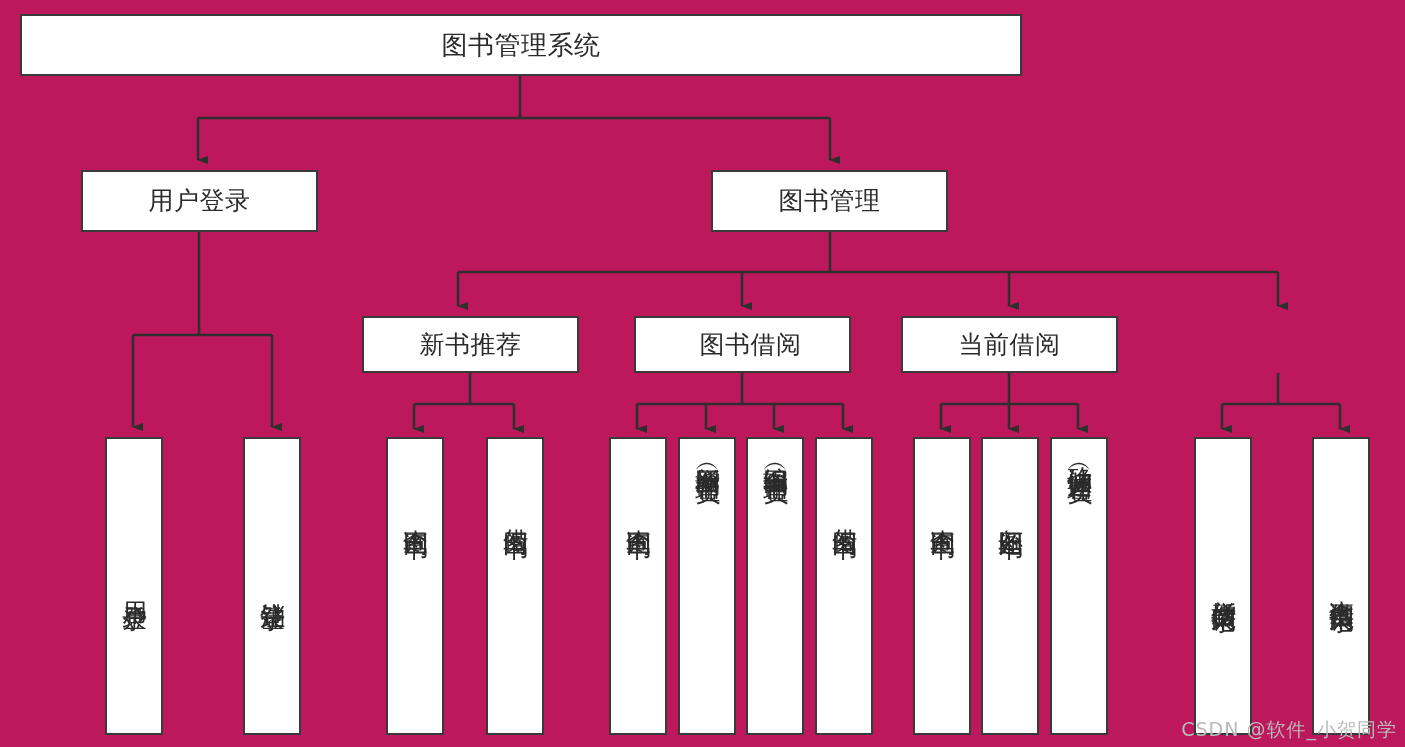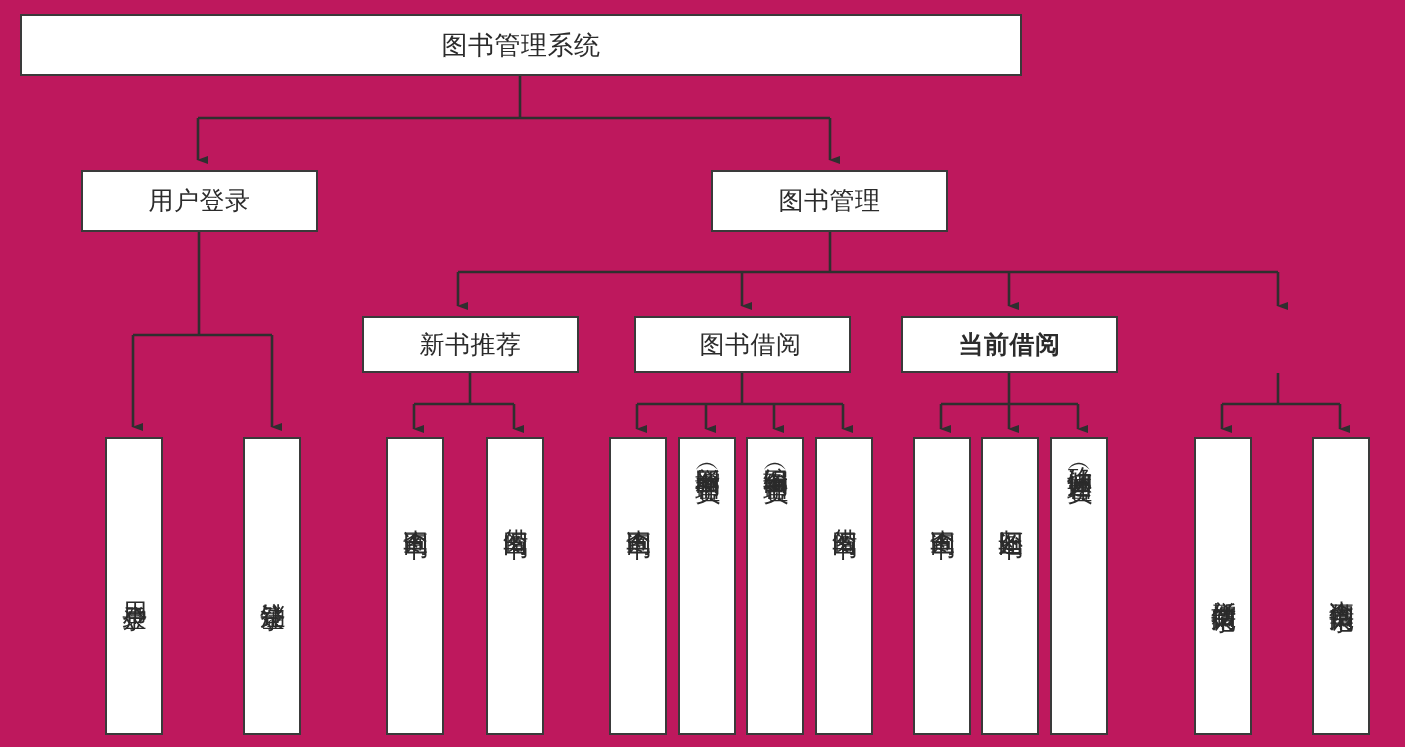--- a/index.html
+++ b/index.html
@@ -156,21 +156,21 @@
   </div>
 
   <div class="node h-node" style="left:711px; top:170px; width:237px; height:62px;">
     <span class="label">图书管理</span>
   </div>
 
   <div class="node h-node" style="left:634px; top:316px; width:217px; height:57px;padding-left:16px;">
     <span class="label">图书借阅</span>
   </div>
 
-  <div class="node h-node" style="left:901px; top:316px; width:217px; height:57px;font-weight:bold;">
+  <div class="node h-node" style="left:901px; top:316px; width:217px; height:57px;">
     <span class="label">当前借阅</span>
   </div>
 
 
   <div class="node v-node align-mid" style="left:105px; top:437px; width:58px; height:298px;">
     <span class="label">用户登录</span>
   </div>
 
   <div class="node v-node align-mid" style="left:243px; top:437px; width:58px; height:298px;">
     <span class="label">注销登录</span>
@@ -213,14 +213,15 @@
   </div>
 
   <div class="node v-node align-mid" style="left:1194px; top:437px; width:58px; height:298px;">
     <span class="label">新增借阅记录</span>
   </div>
 
   <div class="node v-node align-mid" style="left:1312px; top:437px; width:58px; height:298px;">
     <span class="label">查询借阅记录</span>
   </div>
 
+  <div id="watermark">CSDN @软件_小贺同学</div>
 
 </div>
 
 </body></html>

